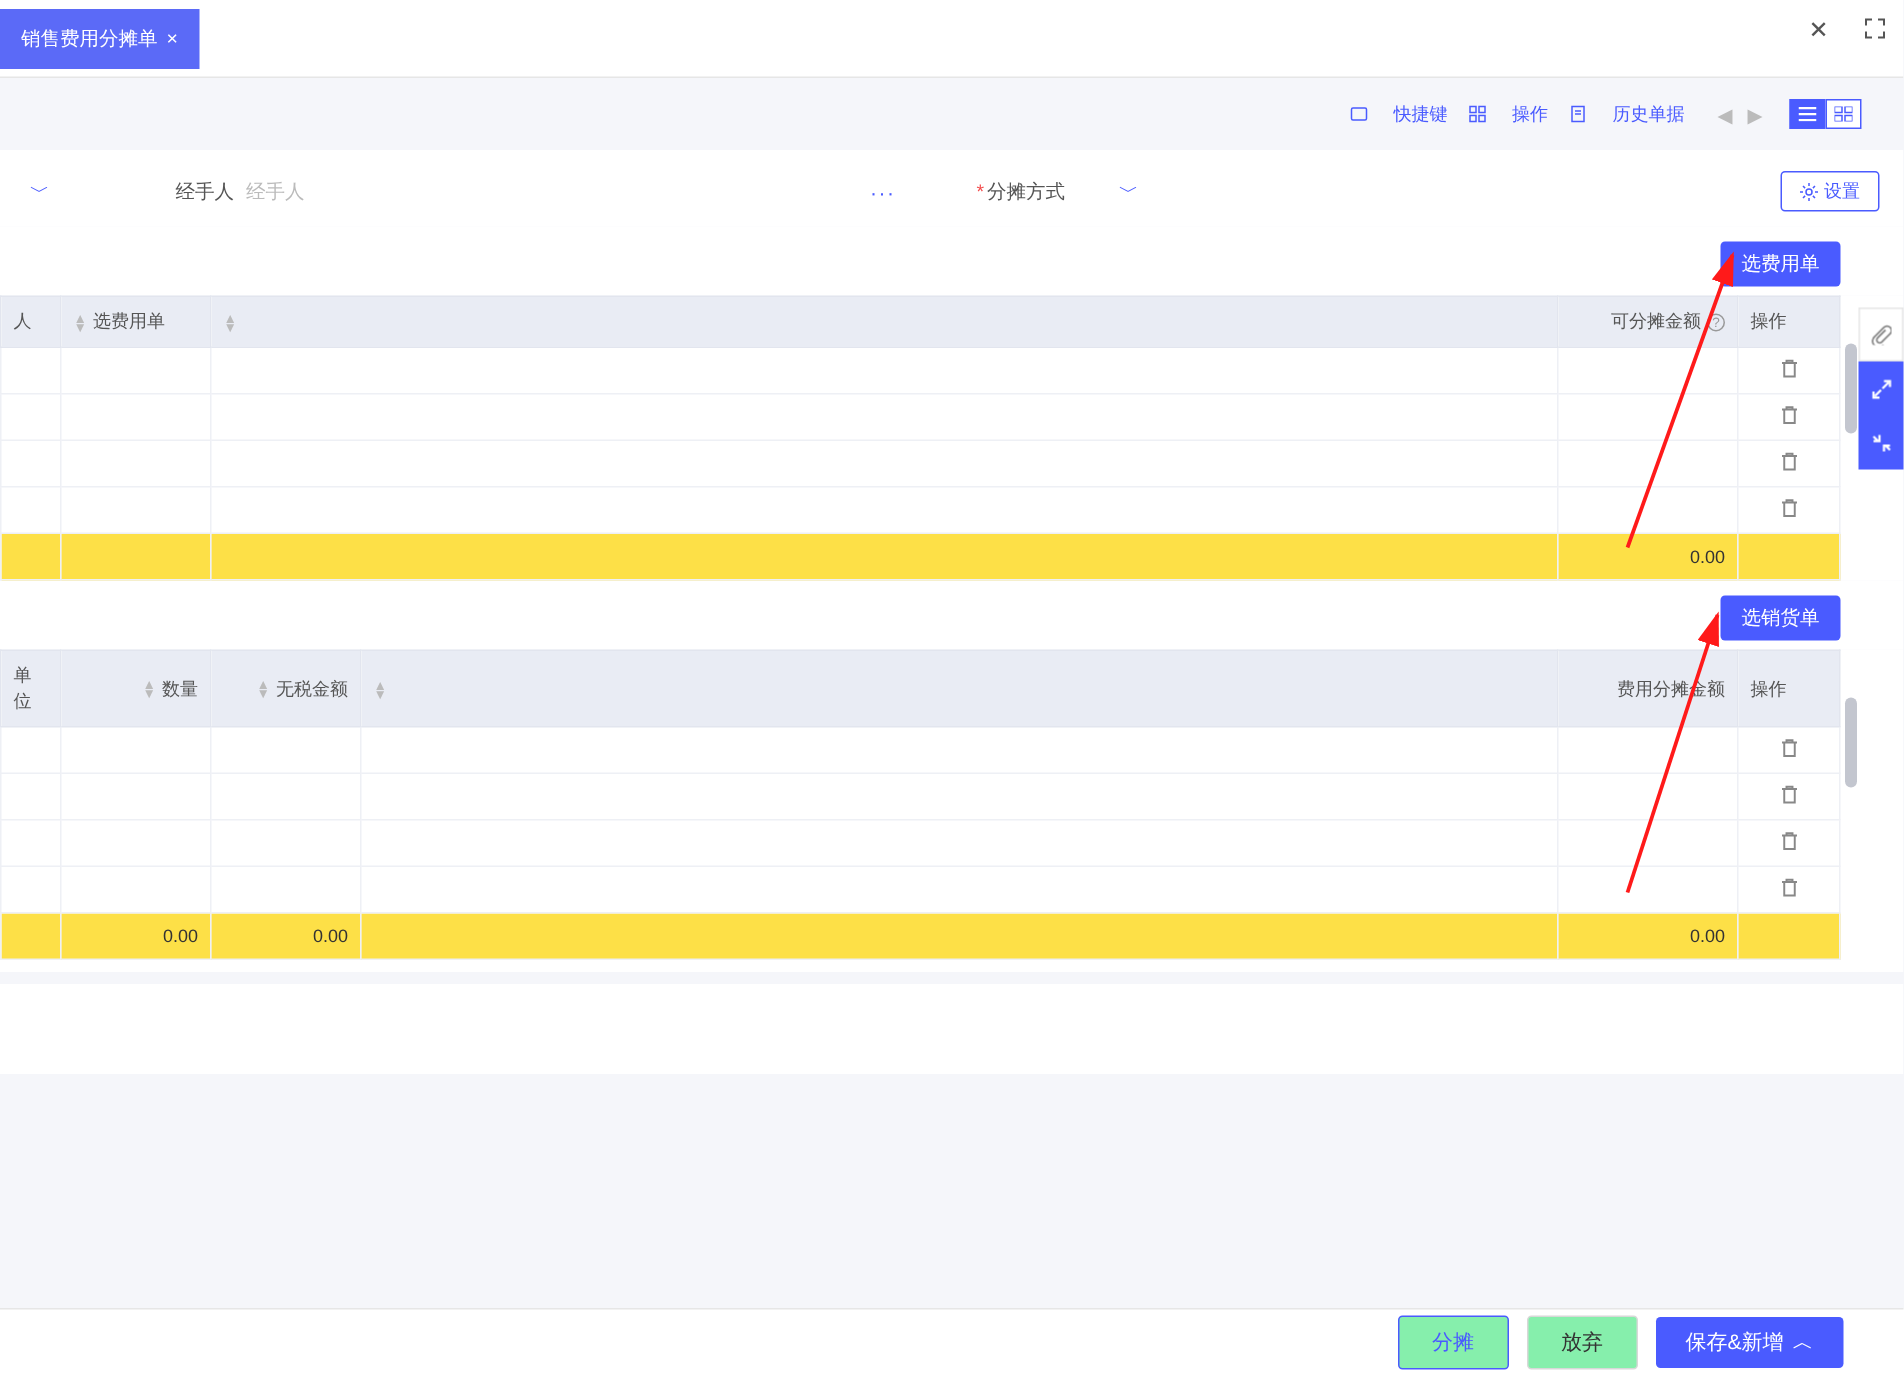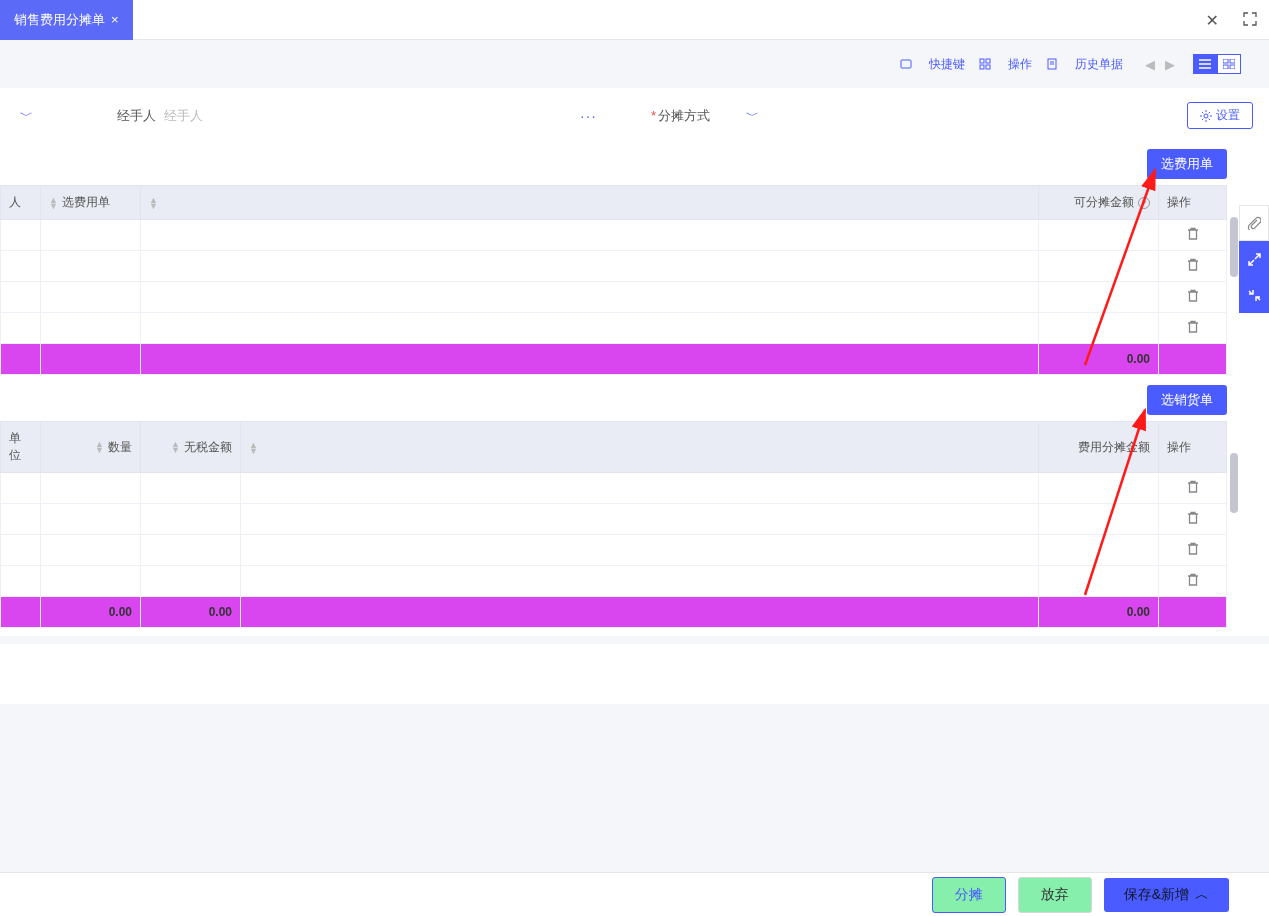--- a/index.html
+++ b/index.html
@@ -9,21 +9,21 @@
     color: #333;
     background: #f5f6fa;
     width: 1269px;
     height: 916px;
     overflow: hidden;
     position: relative;
   }
 
   
   .tabs-bar {
-    height: 40px;
+    height: 52px;
     background: #fff;
     display: flex;
     align-items: center;
     border-bottom: 1px solid #e6e6e6;
     position: relative;
   }
   .tab {
     height: 40px;
     padding: 0 14px;
     display: flex;
@@ -227,22 +227,22 @@
   }
   .table td.action {
     text-align: center;
     color: #888;
     cursor: pointer;
     width: 68px;
   }
   .trash-svg { width: 12px; height: 13px; }
   .trash-svg path, .trash-svg rect { fill: none; stroke: #888; stroke-width: 1.3; }
   .table tr.total td {
-    background: #d946ef;
-    font-weight: 700;
+    background: #fde047;
+    font-weight: 400;
     padding-left: 11px;
   }
   .info-icon {
     display: inline-block;
     width: 12px;
     height: 12px;
     border: 1px solid #999;
     border-radius: 50%;
     font-size: 9px;
     line-height: 11px;
@@ -297,21 +297,21 @@
     padding: 8px 22px;
     font-size: 14px;
     cursor: pointer;
   }
   .btn-outline.primary-text {
     color: #4a5bff;
     border-color: #4a5bff;
   }
   .btn-primary {
     background: #4a5bff;
-    color: #0f172a;
+    color: #ffffff;
     border: none;
     border-radius: 3px;
     padding: 8px 20px;
     font-size: 14px;
     cursor: pointer;
     display: flex;
     align-items: center;
     gap: 6px;
   }
 

